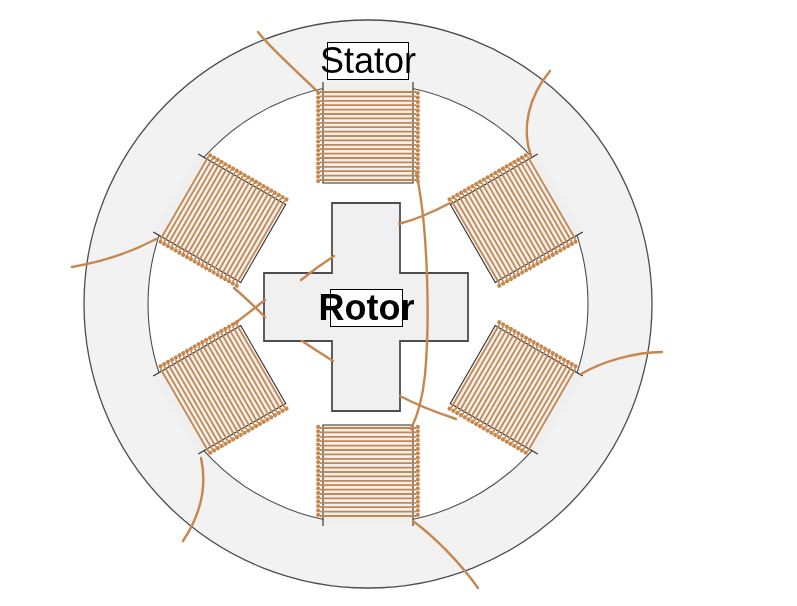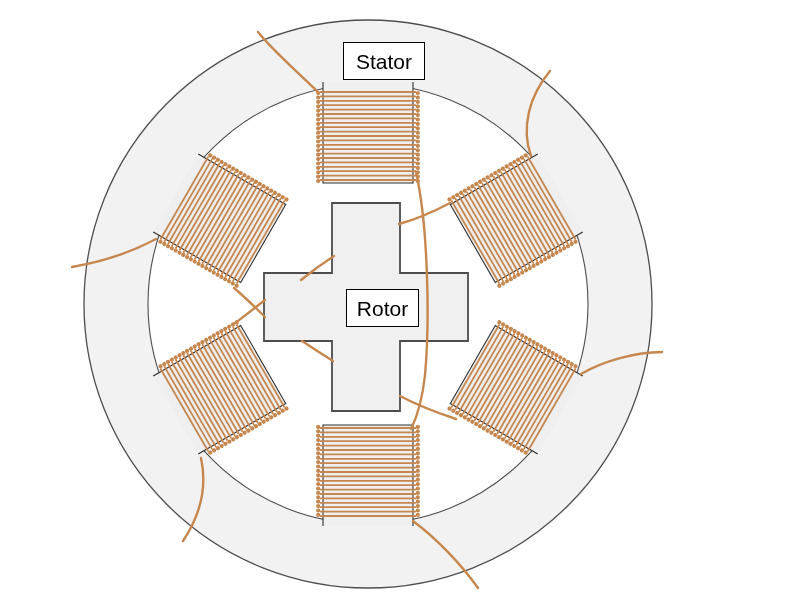--- a/index.html
+++ b/index.html
@@ -11,24 +11,23 @@
     overflow:hidden;
   }
   .stage svg{position:absolute;left:0;top:0;}
   .diagram-label{
     position:absolute;
     box-sizing:border-box;
     display:flex;align-items:center;justify-content:center;
     background:#ffffff;
     border:1.6px solid #000000;
     color:#000000;
-    font-size:21px;
+    font-size:36px;
     line-height:1;
     white-space:nowrap;
-    margin-left:16px;
   }
   #label-stator{left:327px;top:42px;width:82px;height:38px;}
   #label-rotor{left:330px;top:289px;width:73px;height:38px;}
   #label-stator-winding{left:575px;top:168px;width:193px;height:36px;}
 </style>
 </head>
 <body style="background: rgb(255, 255, 255);">
 
 <div class="stage">
 
@@ -460,16 +459,16 @@
       <path d="M450,203 C433,212 414,220 399,224" fill="none" stroke="#c6874f" stroke-width="2.4" stroke-linecap="round"></path>
       <path d="M234,288 C246,298 256,308 265,317" fill="none" stroke="#c6874f" stroke-width="2.4" stroke-linecap="round"></path>
       <path d="M234,324 C246,315 256,307 265,300" fill="none" stroke="#c6874f" stroke-width="2.4" stroke-linecap="round"></path>
       <path d="M301,280 Q317,267 334,256" fill="none" stroke="#c6874f" stroke-width="2.4" stroke-linecap="round"></path>
       <path d="M400,396 C419,406 438,413 456,419" fill="none" stroke="#c6874f" stroke-width="2.4" stroke-linecap="round"></path>
       <path d="M302,341 Q317,351 333,361" fill="none" stroke="#c6874f" stroke-width="2.4" stroke-linecap="round"></path>
     </svg>
 
   <div class="diagram-label" id="label-stator" style="background: rgb(255, 255, 255); border-color: rgb(0, 0, 0); color: rgb(0, 0, 0);">Stator</div>
 
-  <div class="diagram-label" id="label-rotor" style="background: rgb(255, 255, 255); border-color: rgb(0, 0, 0); color: rgb(0, 0, 0);">Rotor</div>
+  <div class="diagram-label" id="label-rotor" style="background: rgb(255, 255, 255); border-color: rgb(0, 0, 0); color: rgb(0, 0, 0); font-weight: bold;">Rotor</div>
 
 
 </div>
 
 </body></html>

